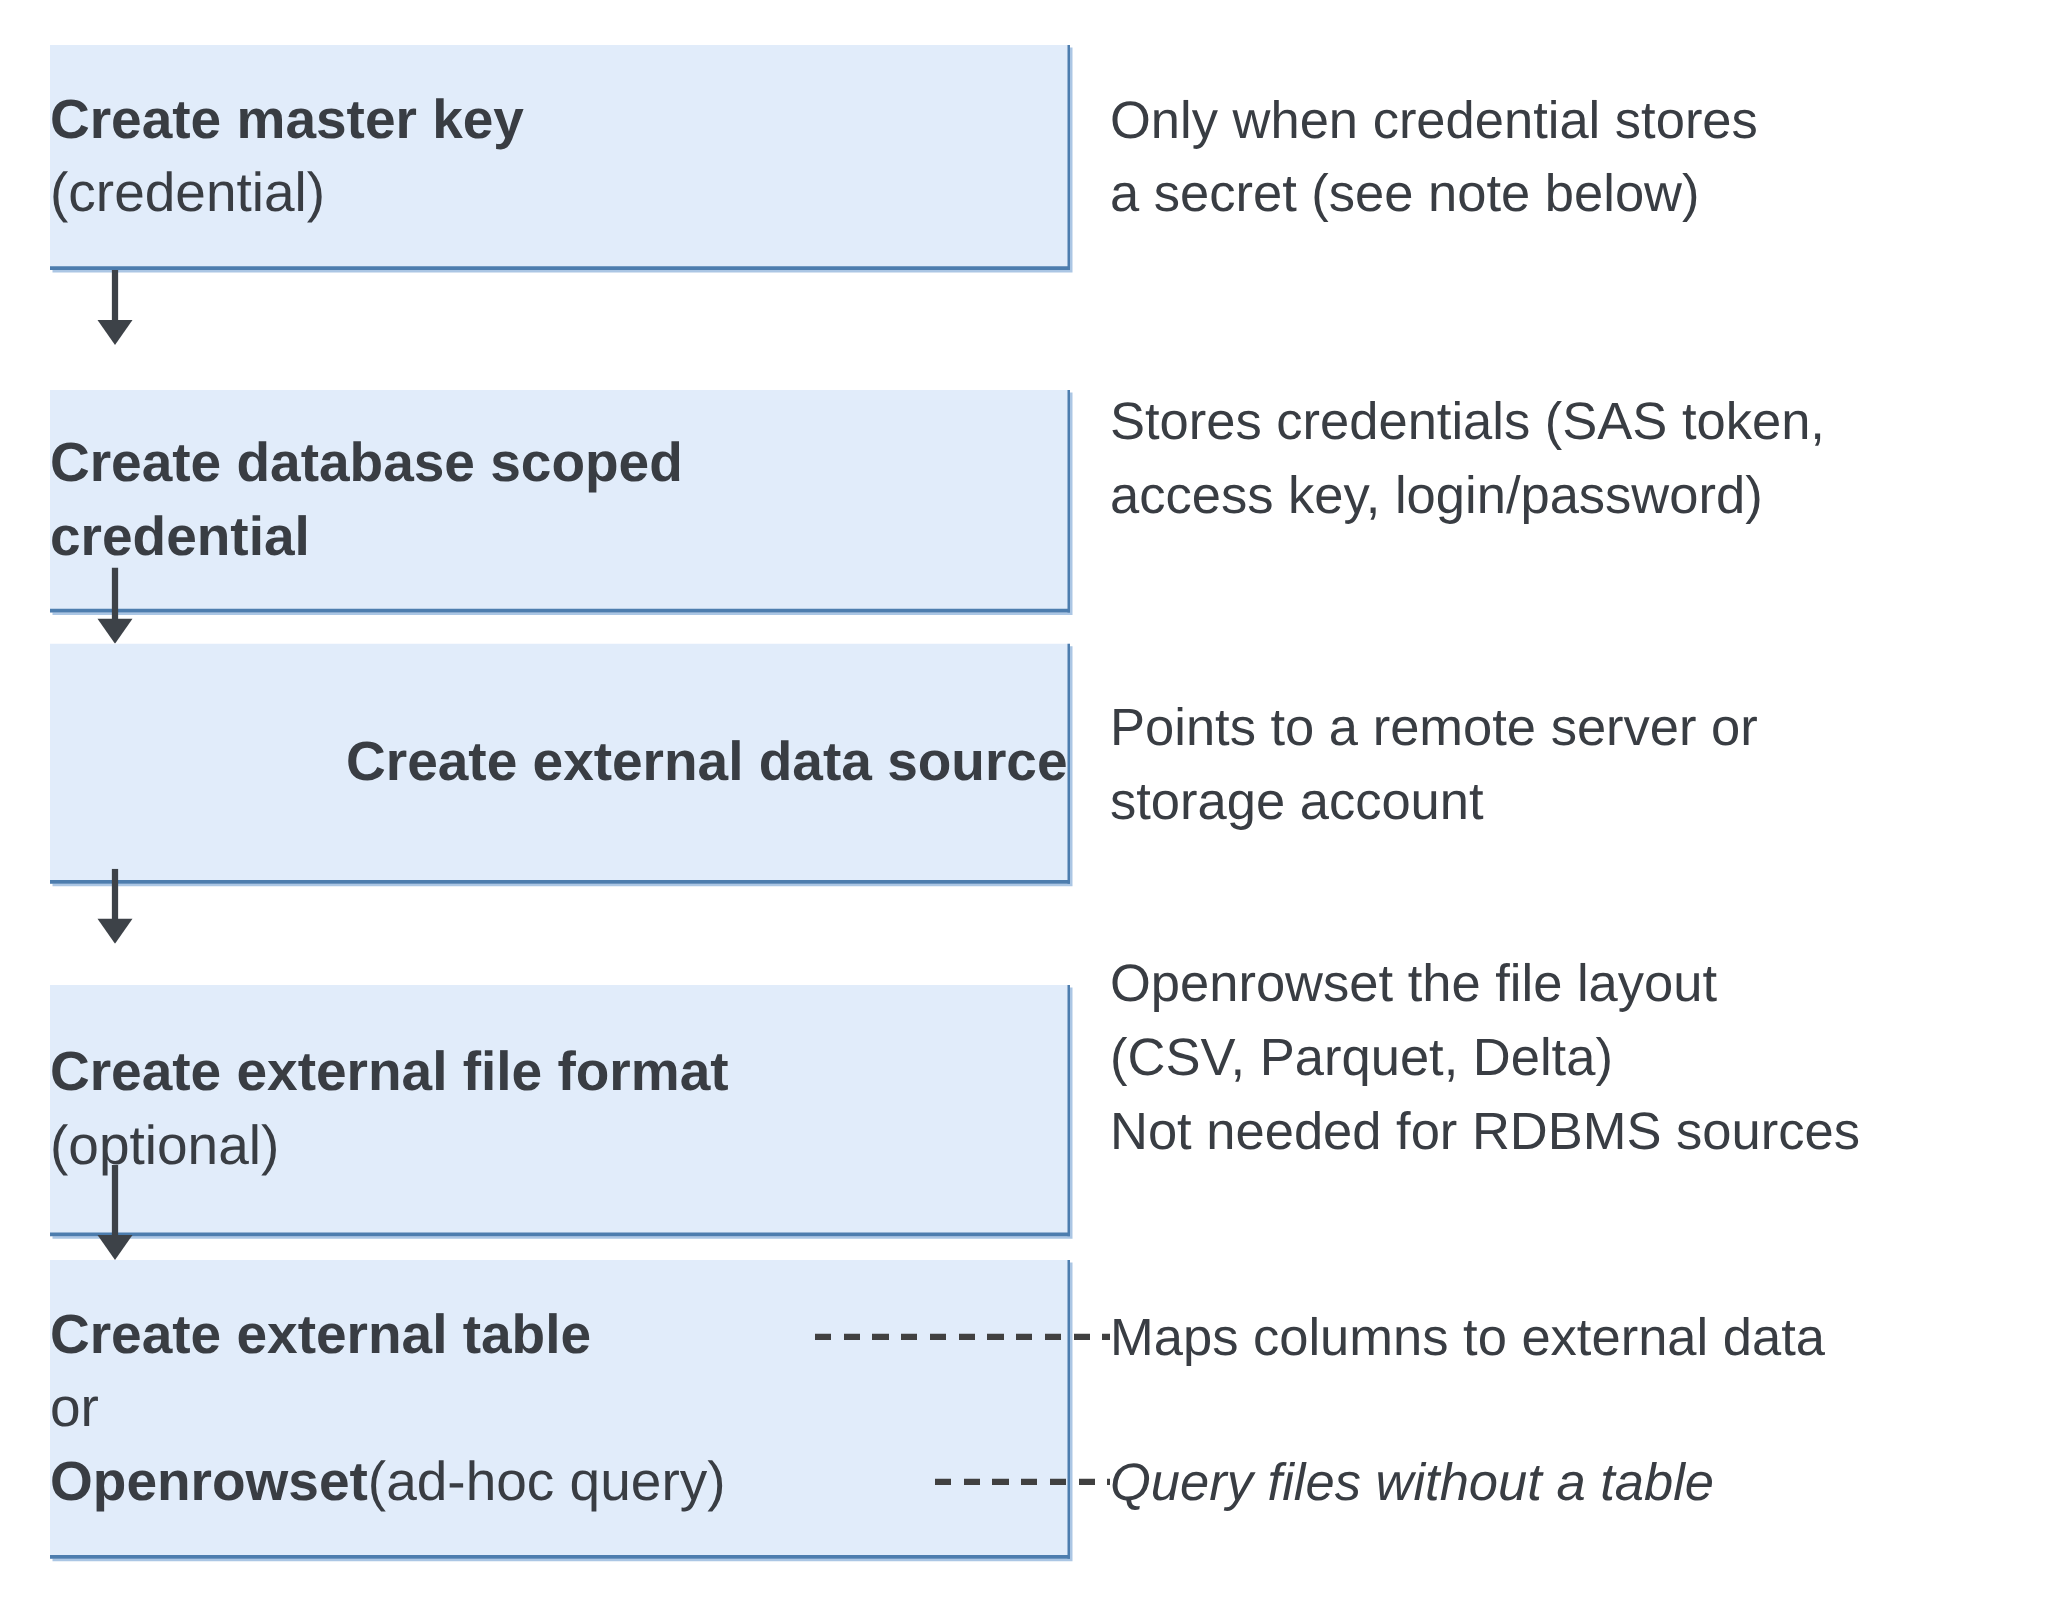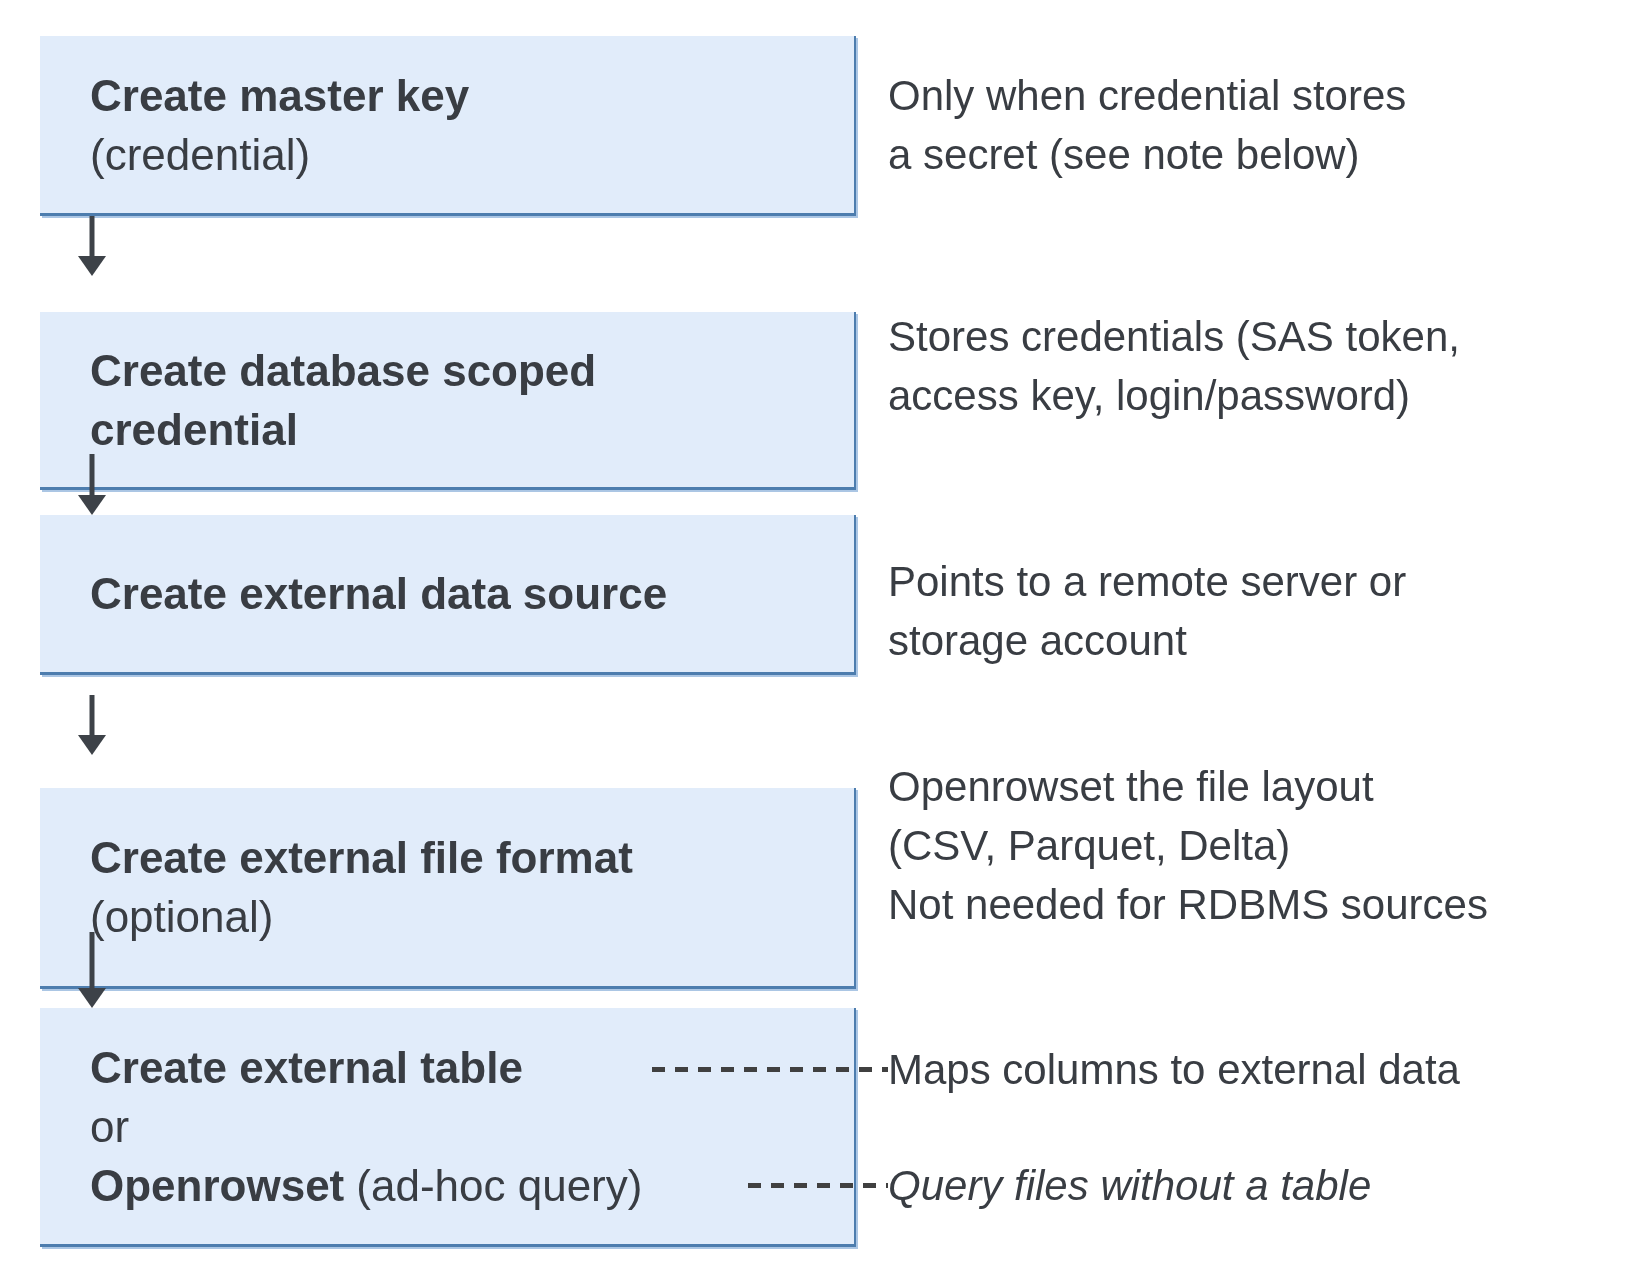--- a/index.html
+++ b/index.html
@@ -21,54 +21,53 @@
     overflow:hidden;
   }
   .box{
     position:absolute;
     left:40px;width:816px;
     box-sizing:border-box;
     background:var(--box-fill);
     border-right:2px solid var(--box-border);
     border-bottom:3px solid var(--box-border);
     box-shadow:2px 2px 0 0 var(--box-border-light);
-    padding-left:50px;
     display:flex;flex-direction:column;justify-content:center;
   }
   .box .line{font-size:44px;line-height:59px;}
   .bold{font-weight:700;}
   .note{
     position:absolute;
     left:888px;width:744px;
     font-size:42px;line-height:59px;
     color:var(--text);
   }
   .arrow{position:absolute;left:70px;width:44px;}
   .dash{
     position:absolute;height:5px;
     background:repeating-linear-gradient(to right,var(--dash) 0 13px,transparent 13px 23px);
   }
   .b1{top:36px;height:180px;}
   .b2{top:276px;height:178px;margin-top:36px;}
-  .b3{top:515px;height:160px;}
+  .b3{top:515px;height:192px;text-align:right;}
   .b4{top:788px;height:201px;}
   .b5{top:1008px;height:239px;}
   .ar1{top:216px;height:60px;}
   .ar2{top:454px;height:61px;}
   .ar3{top:695px;height:60px;}
   .ar4{top:932px;height:76px;}
   .n1{top:66px;}
   .n2{top:307px;}
   .n3{top:552px;}
   .n4{top:757px;}
   .n5a{top:1040px;}
   .n5b{top:1156px;font-style:italic;}
   .d1{left:652px;top:1067px;width:236px;}
   .d2{left:748px;top:1183px;width:140px;}
-  .spaced{margin-left:12px;}
+  .spaced{}
 </style>
 </head>
 <body>
 
 <div class="canvas">
 
   <div class="box b1">
     <div class="line bold">Create master key</div>
     <div class="line">(credential)</div>
   </div>

